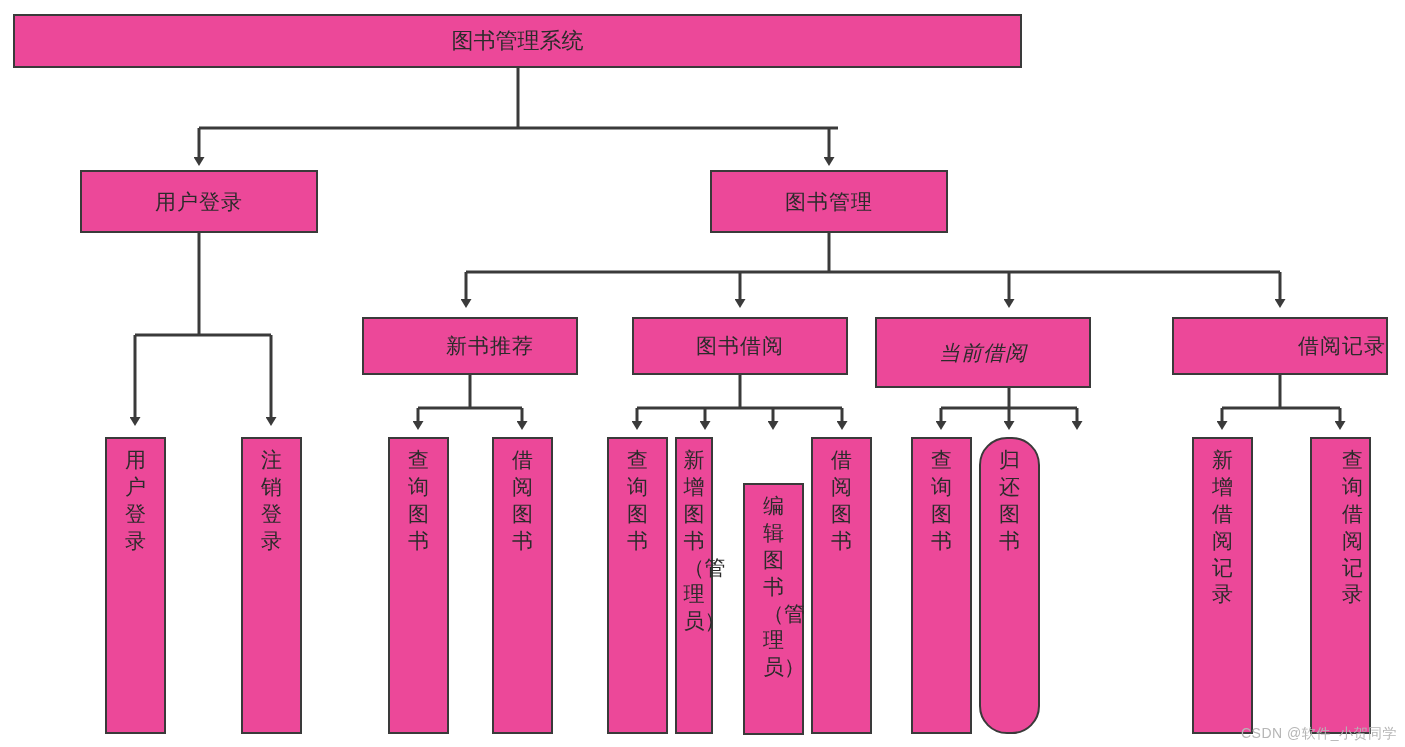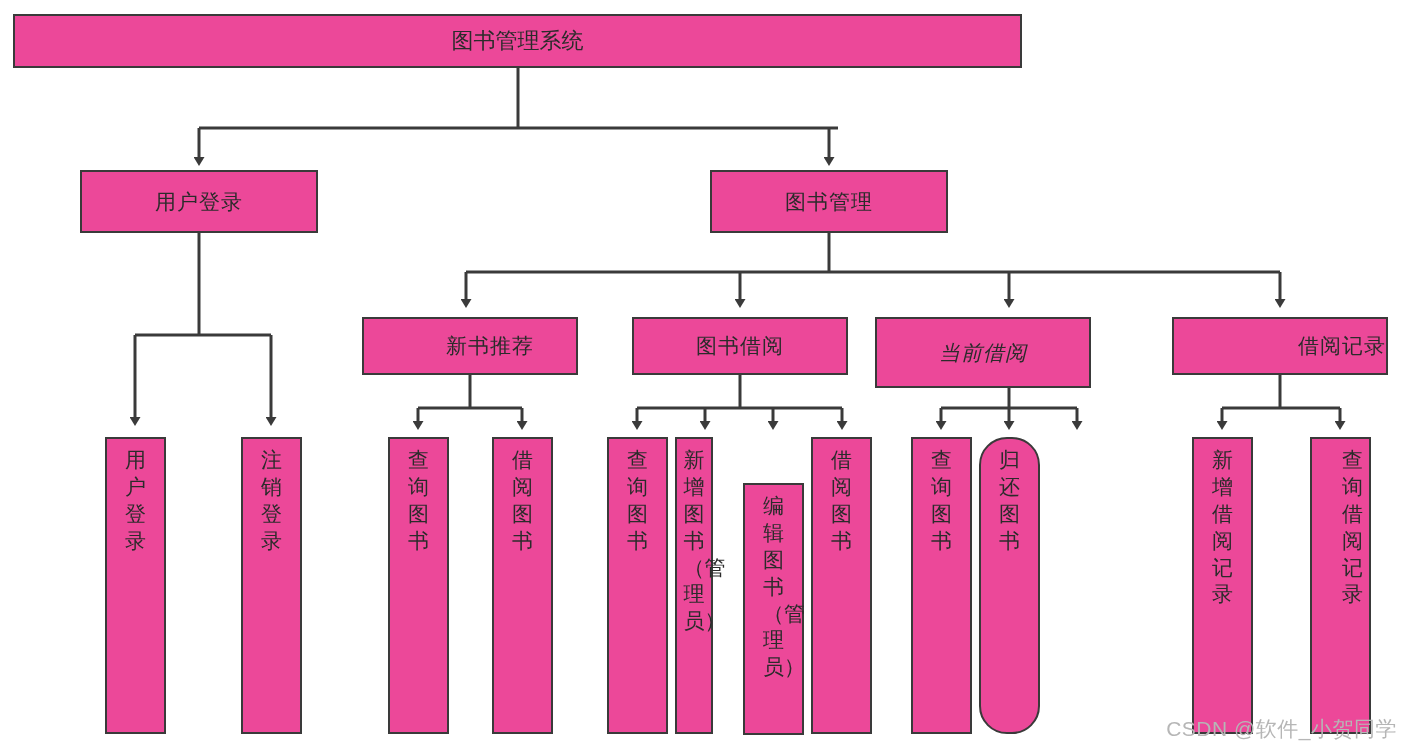--- a/index.html
+++ b/index.html
@@ -53,21 +53,21 @@
     width: 1em;
     text-align: center;
     word-break: break-all;
     white-space: normal;
     color: #2b2b2b;
   }
   .watermark {
     position: absolute;
     right: 8px;
     bottom: 4px;
-    font-size: 21px;
+    font-size: 14px;
     color: #b6b6b6;
     white-space: nowrap;
     letter-spacing: 0.5px;
     margin-left: 46px;
   }
 </style>
 </head>
 <body>
 
 <div id="canvas">

